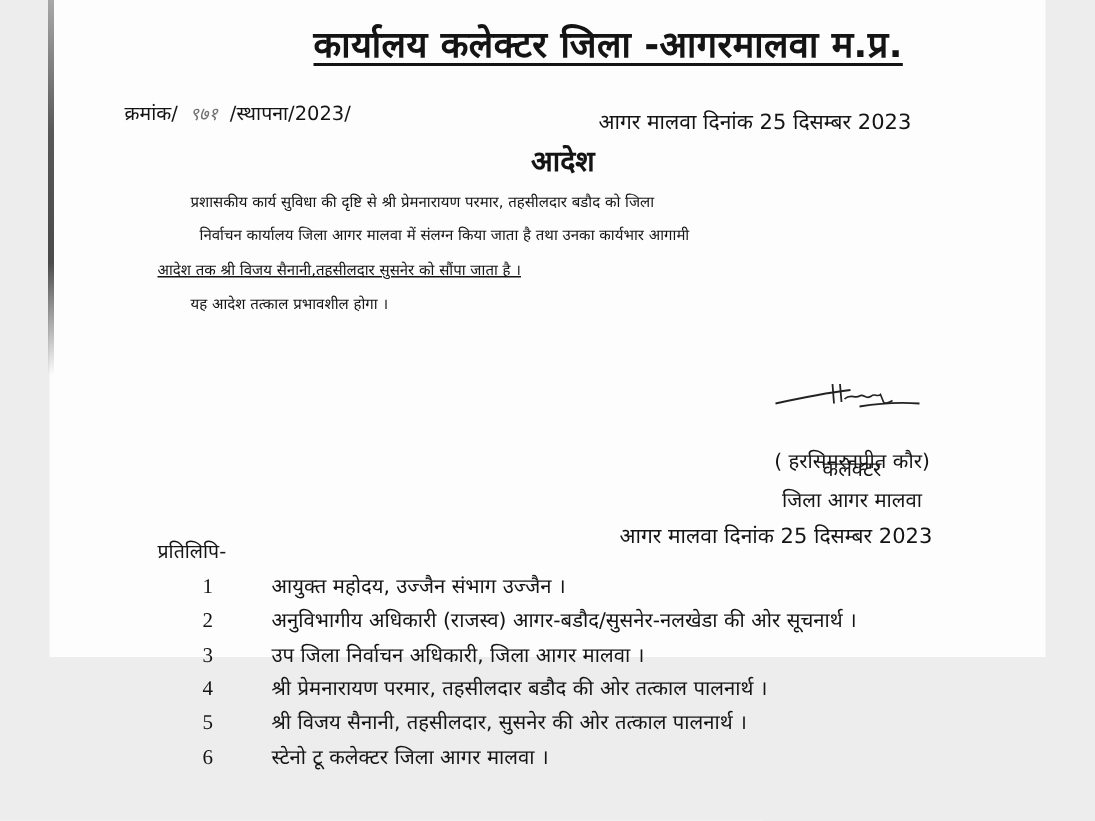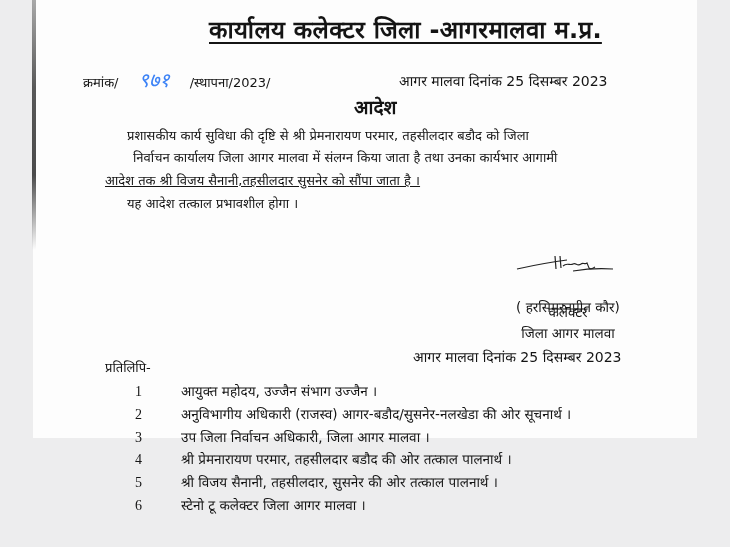--- a/index.html
+++ b/index.html
@@ -38,32 +38,32 @@
     left: 176px; top: 12px;
     font-size: 24px; font-weight: bold;
     text-decoration: underline;
     text-underline-offset: 4px;
     letter-spacing: 0.3px;
   }
   .ref-line { font-size: 13px; }
   .ref-num-hand {
     font-family: "DejaVu Serif", serif;
     font-style: italic;
-    font-size: 20px;
-    color: #3b82f6;
-    margin: 0 20px;
+    font-size: 12px;
+    color: #737373;
+    margin: 0 8px;
   }
   .date-line { font-size: 14px; }
   .order-heading {
     left: 354px; top: 94px;
     font-size: 19px; font-weight: bold;
     text-underline-offset: 4px;
   }
   .para {
-    font-size: 13px;
+    font-size: 10px;
     line-height: 22px;
   }
   .signature {
     left: 522px; top: 250px;
     width: 100px; height: 22px;
   }
   .sig-block { font-size: 13.5px; text-align: center; }
   .sig-name { font-weight: normal; margin-top: 18px; }
   .copy-label { font-size: 13px; }
   .copy-list {

